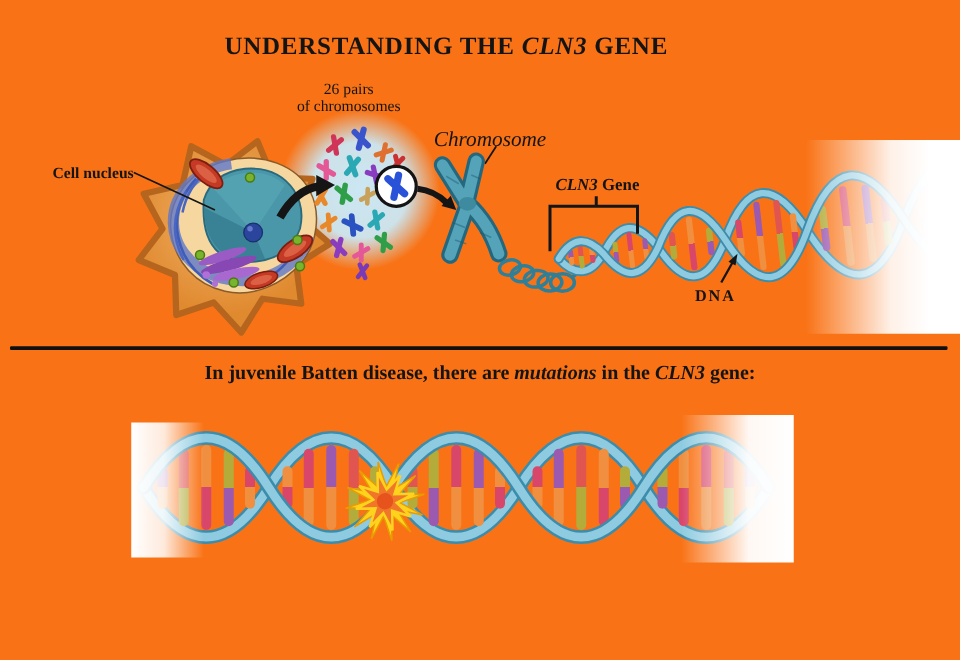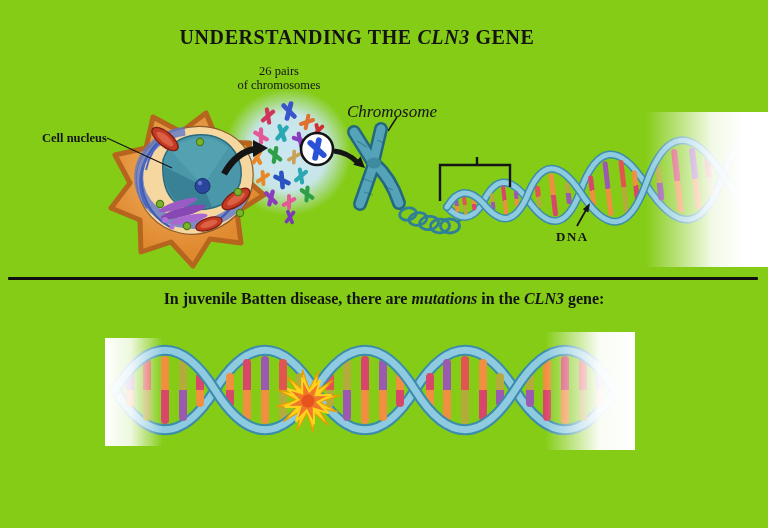--- a/index.html
+++ b/index.html
@@ -1,17 +1,17 @@
 <!DOCTYPE html>
 <html><head>
 <meta charset="utf-8">
 <style>
   html,body{margin:0;padding:0;background:#fff;}
   body{width:768px;height:528px;overflow:hidden;font-family:"Liberation Serif",serif;}
-  .stage{position:relative;width:768px;height:528px;background:#84cc16;}
+  .stage{position:relative;width:768px;height:528px;background:#f97316;}
   .stage svg{position:absolute;left:0;top:0;}
   .lbl{position:absolute;color:#141414;white-space:nowrap;}
   .it{font-style:italic;}
   #title{top:26px;left:2px;width:710px;text-align:center;font-weight:bold;font-size:20px;letter-spacing:.6px;white-space:nowrap;}
   #lbl-cell-nucleus{left:42px;top:131px;font-size:12.5px;font-weight:bold;text-align:right;}
   #lbl-pairs{left:213px;top:64px;width:132px;text-align:center;font-size:12.5px;line-height:14px;white-space:normal;}
   #lbl-chromosome{left:347px;top:102px;font-size:17px;font-style:italic;}
   #lbl-gene{left:427px;top:140px;width:102px;text-align:center;font-weight:bold;font-size:13.5px;}
   #lbl-dna{left:556px;top:229px;font-weight:bold;font-size:13px;letter-spacing:1.5px;}
   #divider{position:absolute;left:8px;top:277px;width:750px;height:3px;background:#101010;border-radius:1px;}
@@ -296,20 +296,21 @@
 </svg>
 
 <div class="lbl" id="title"><span>UNDERSTANDING THE </span><span class="it">CLN3</span><span> GENE</span></div>
 
 <div class="lbl" id="lbl-cell-nucleus"><span>Cell nucleus</span></div>
 
 <div class="lbl" id="lbl-pairs"><span>26 pairs</span><br><span>of chromosomes</span></div>
 
 <div class="lbl" id="lbl-chromosome"><span>Chromosome</span></div>
 
+<div class="lbl" id="lbl-gene"><span class="it">CLN3</span><span> Gene</span></div>
 
 <div class="lbl" id="lbl-dna"><span>DNA</span></div>
 
 <div id="divider"></div>
 
 <div class="lbl" id="caption"><span>In juvenile Batten disease, there are </span><span class="it">mutations</span><span> in the </span><span class="it">CLN3</span><span> gene:</span></div>
 
 </div>
 
 </body></html>

